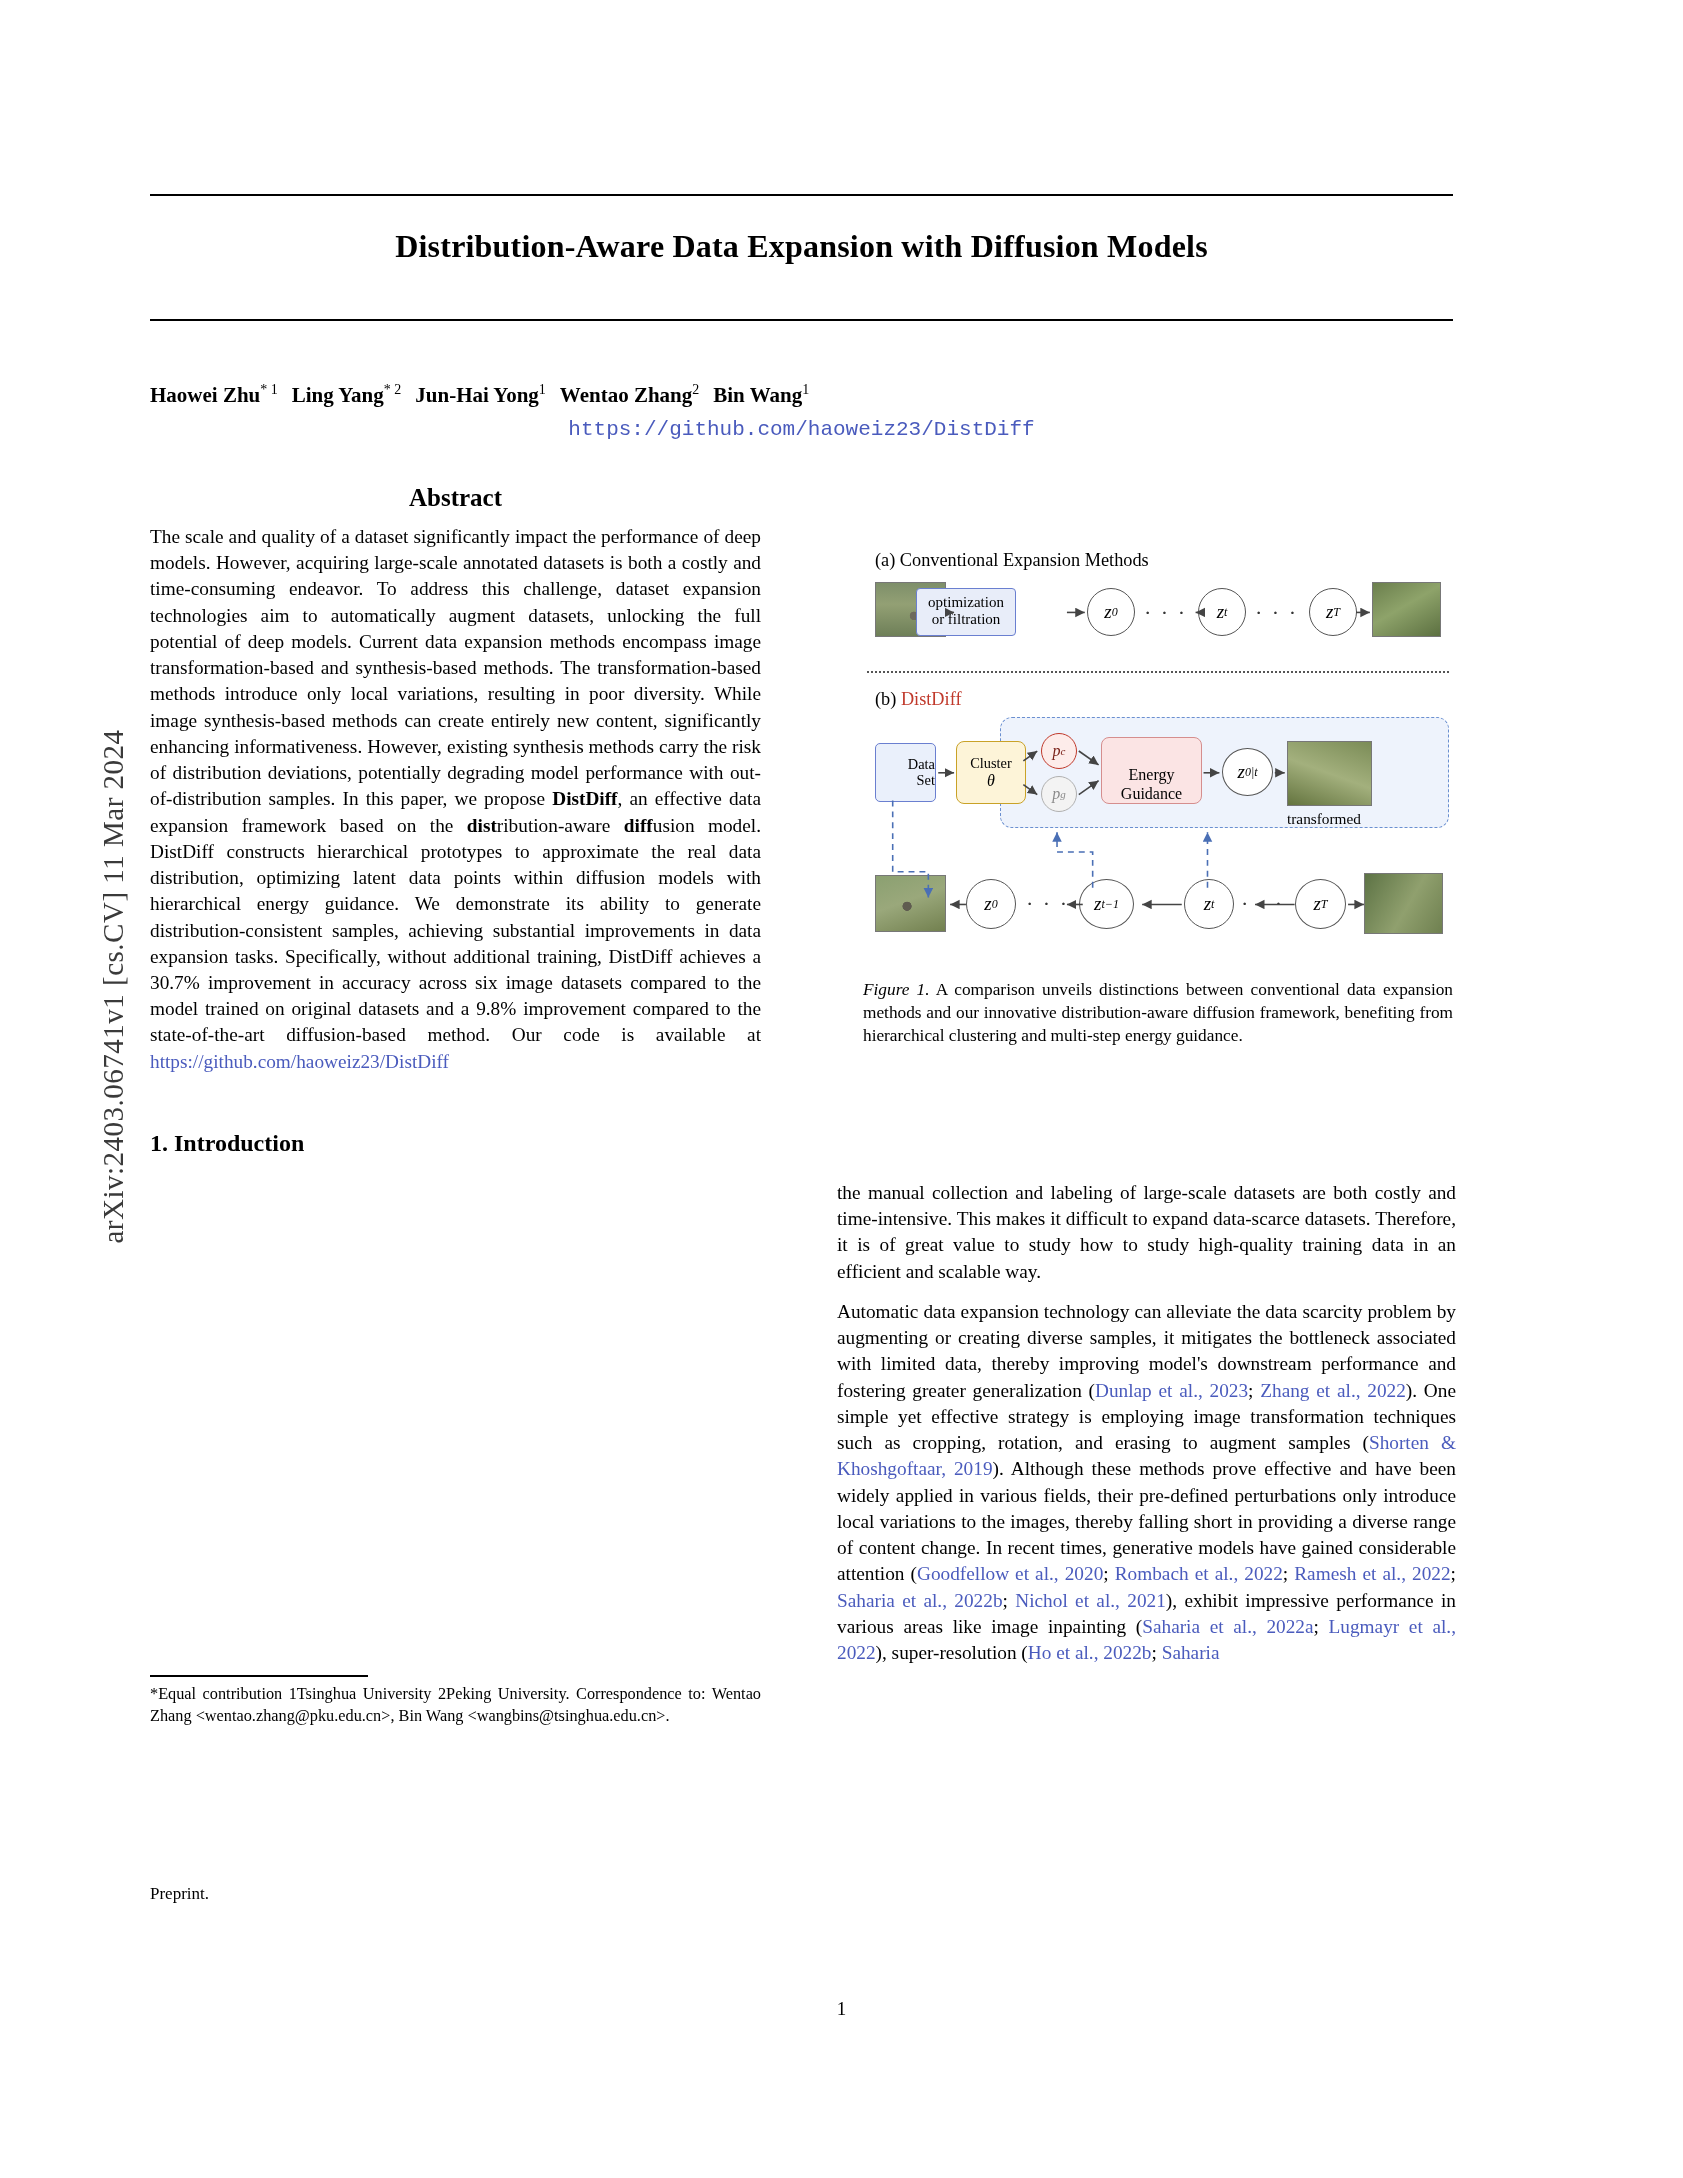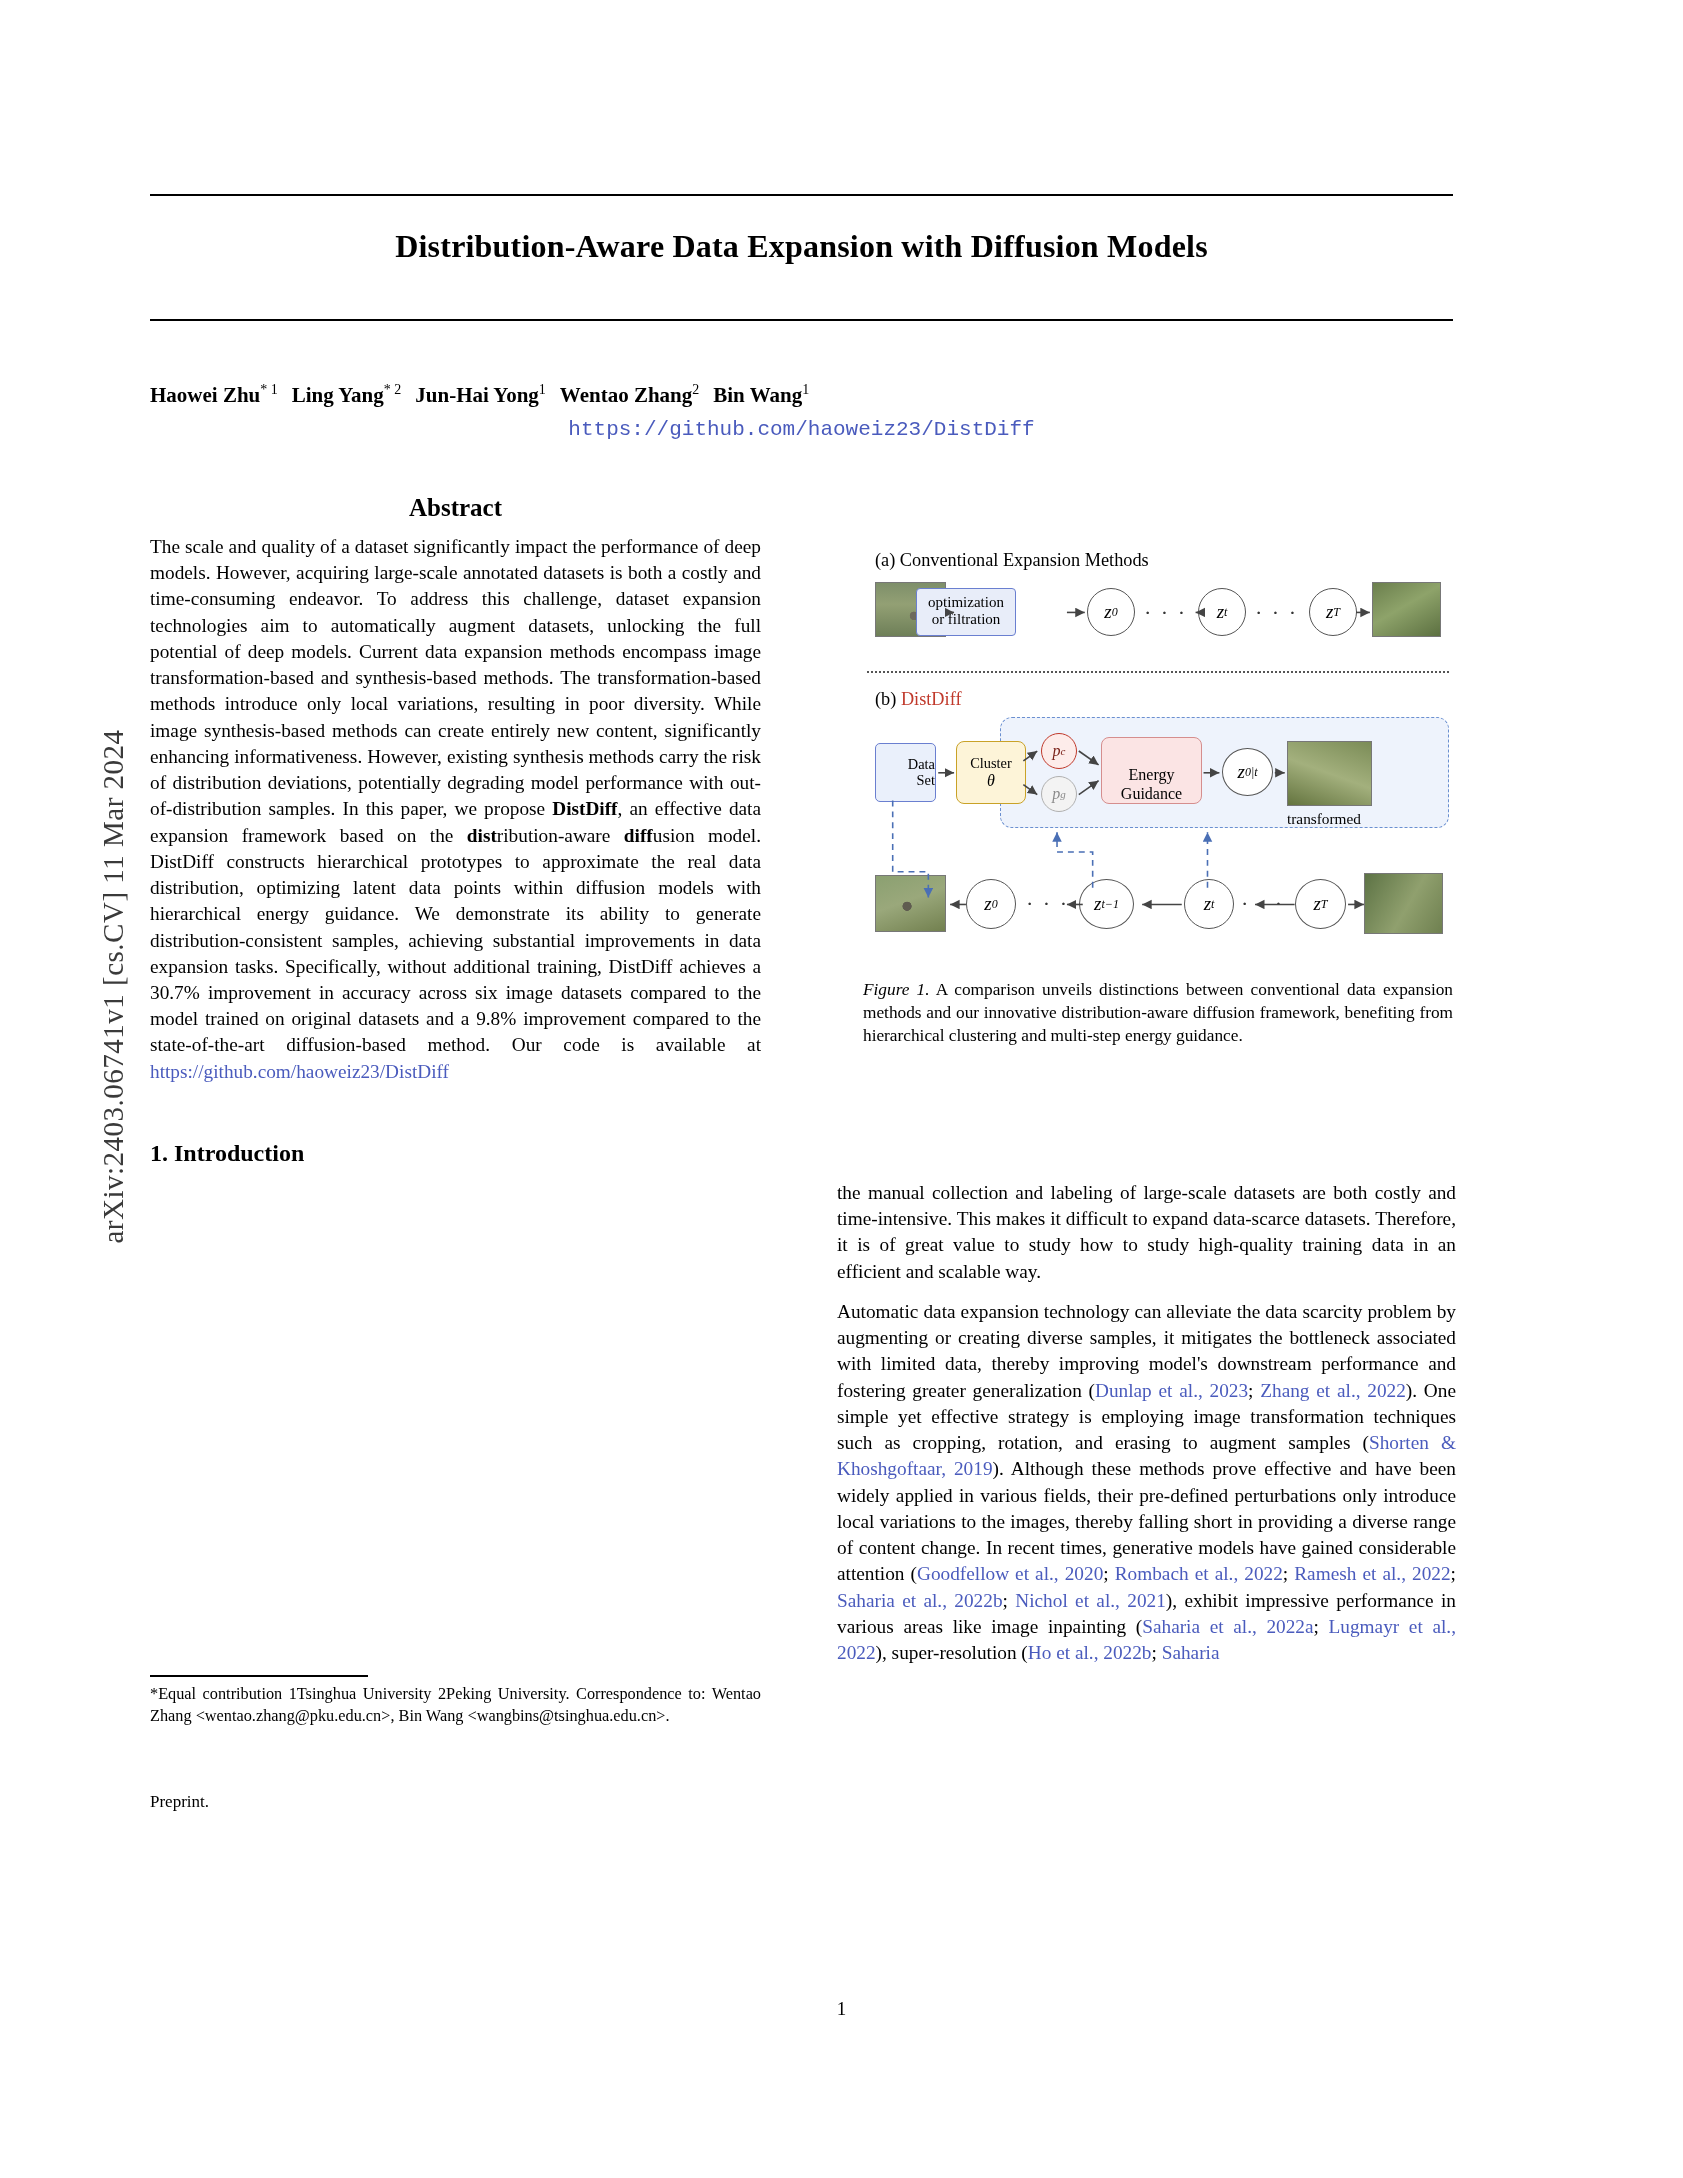--- a/index.html
+++ b/index.html
@@ -76,21 +76,21 @@
     text-align: center;
     font-family: "Liberation Mono", monospace;
     font-size: 21px;
     color: #4a5bbd;
   }
 
   
   .col-left {
     position: absolute;
     left: 150px;
-    top: 494px;
+    top: 484px;
     width: 611px;
   }
   .col-right {
     position: absolute;
     left: 837px;
     top: 538px;
     width: 619px;
   }
   .abstract-head {
     text-align: center;
@@ -131,21 +131,21 @@
     left: 150px;
     top: 1683px;
     width: 611px;
     font-size: 16.3px;
     line-height: 1.38;
     text-align: justify;
   }
   .preprint {
     position: absolute;
     left: 150px;
-    top: 1792px;
+    top: 1884px;
     font-size: 17px;
     text-align: center;
   }
   .page-number {
     position: absolute;
     left: 0;
     top: 1998px;
     width: 1683px;
     text-align: center;
     font-size: 19px;

